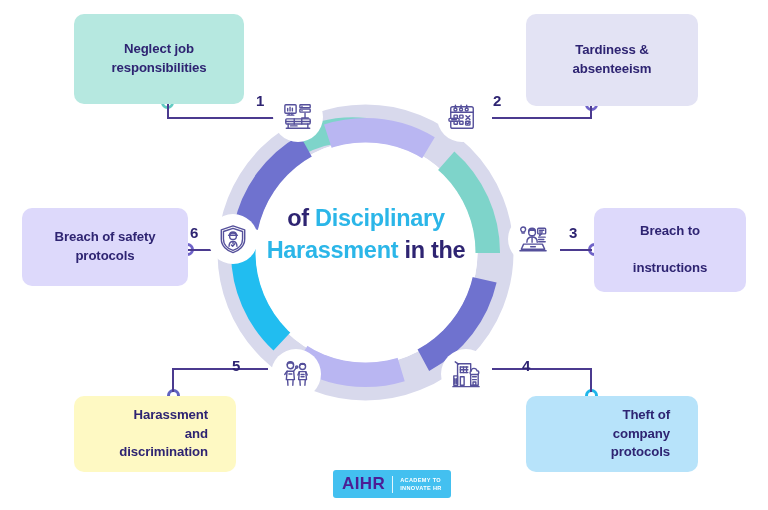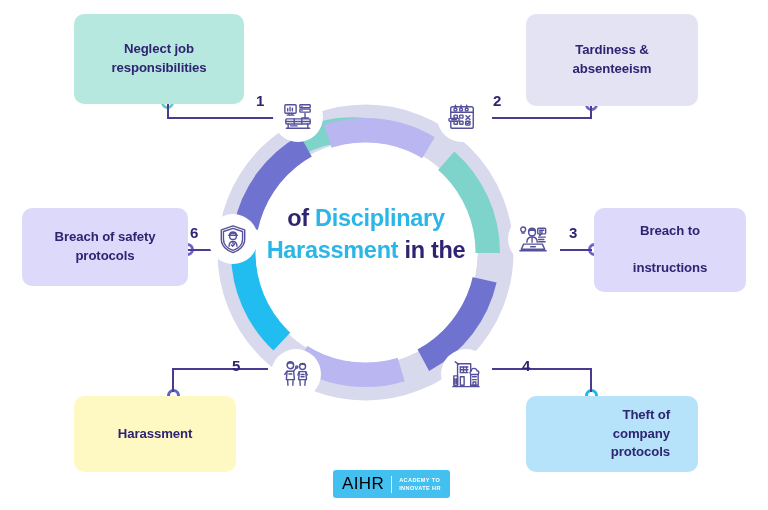--- a/index.html
+++ b/index.html
@@ -111,22 +111,22 @@
     height: 28px;
     background: #43c0f0;
     border-radius: 3px;
     display: flex;
     align-items: center;
     padding: 0 9px;
     gap: 7px;
   }
   #logo .logo-main {
     font-size: 17px;
-    font-weight: normal;
-    color: #000000;
+    font-weight: bold;
+    color: #4c1d95;
     letter-spacing: 0.4px;
   }
   #logo .logo-div { width: 1px; height: 17px; background: #ffffff; opacity: .85; }
   #logo .logo-sub {
     font-size: 5.6px;
     font-weight: bold;
     color: #ffffff;
     line-height: 1.45;
     letter-spacing: 0.35px;
   }
@@ -216,21 +216,21 @@
   </div>
 
   <div class="label-box" id="box-4">
     <div class="label-text">
       <span>Theft of</span><br><span>company protocols</span>
     </div>
   </div>
 
   <div class="label-box" id="box-5">
     <div class="label-text">
-      <span>Harassment</span><br>
+      <span>Harassment</span><br><span>and discrimination</span>
     </div>
   </div>
 
   <div class="label-box" id="box-6">
     <div class="label-text">
       <span>Breach of safety</span><br><span>protocols</span>
     </div>
   </div>
 
   <div class="icon-badge" style="left:273px; top:92px;">

